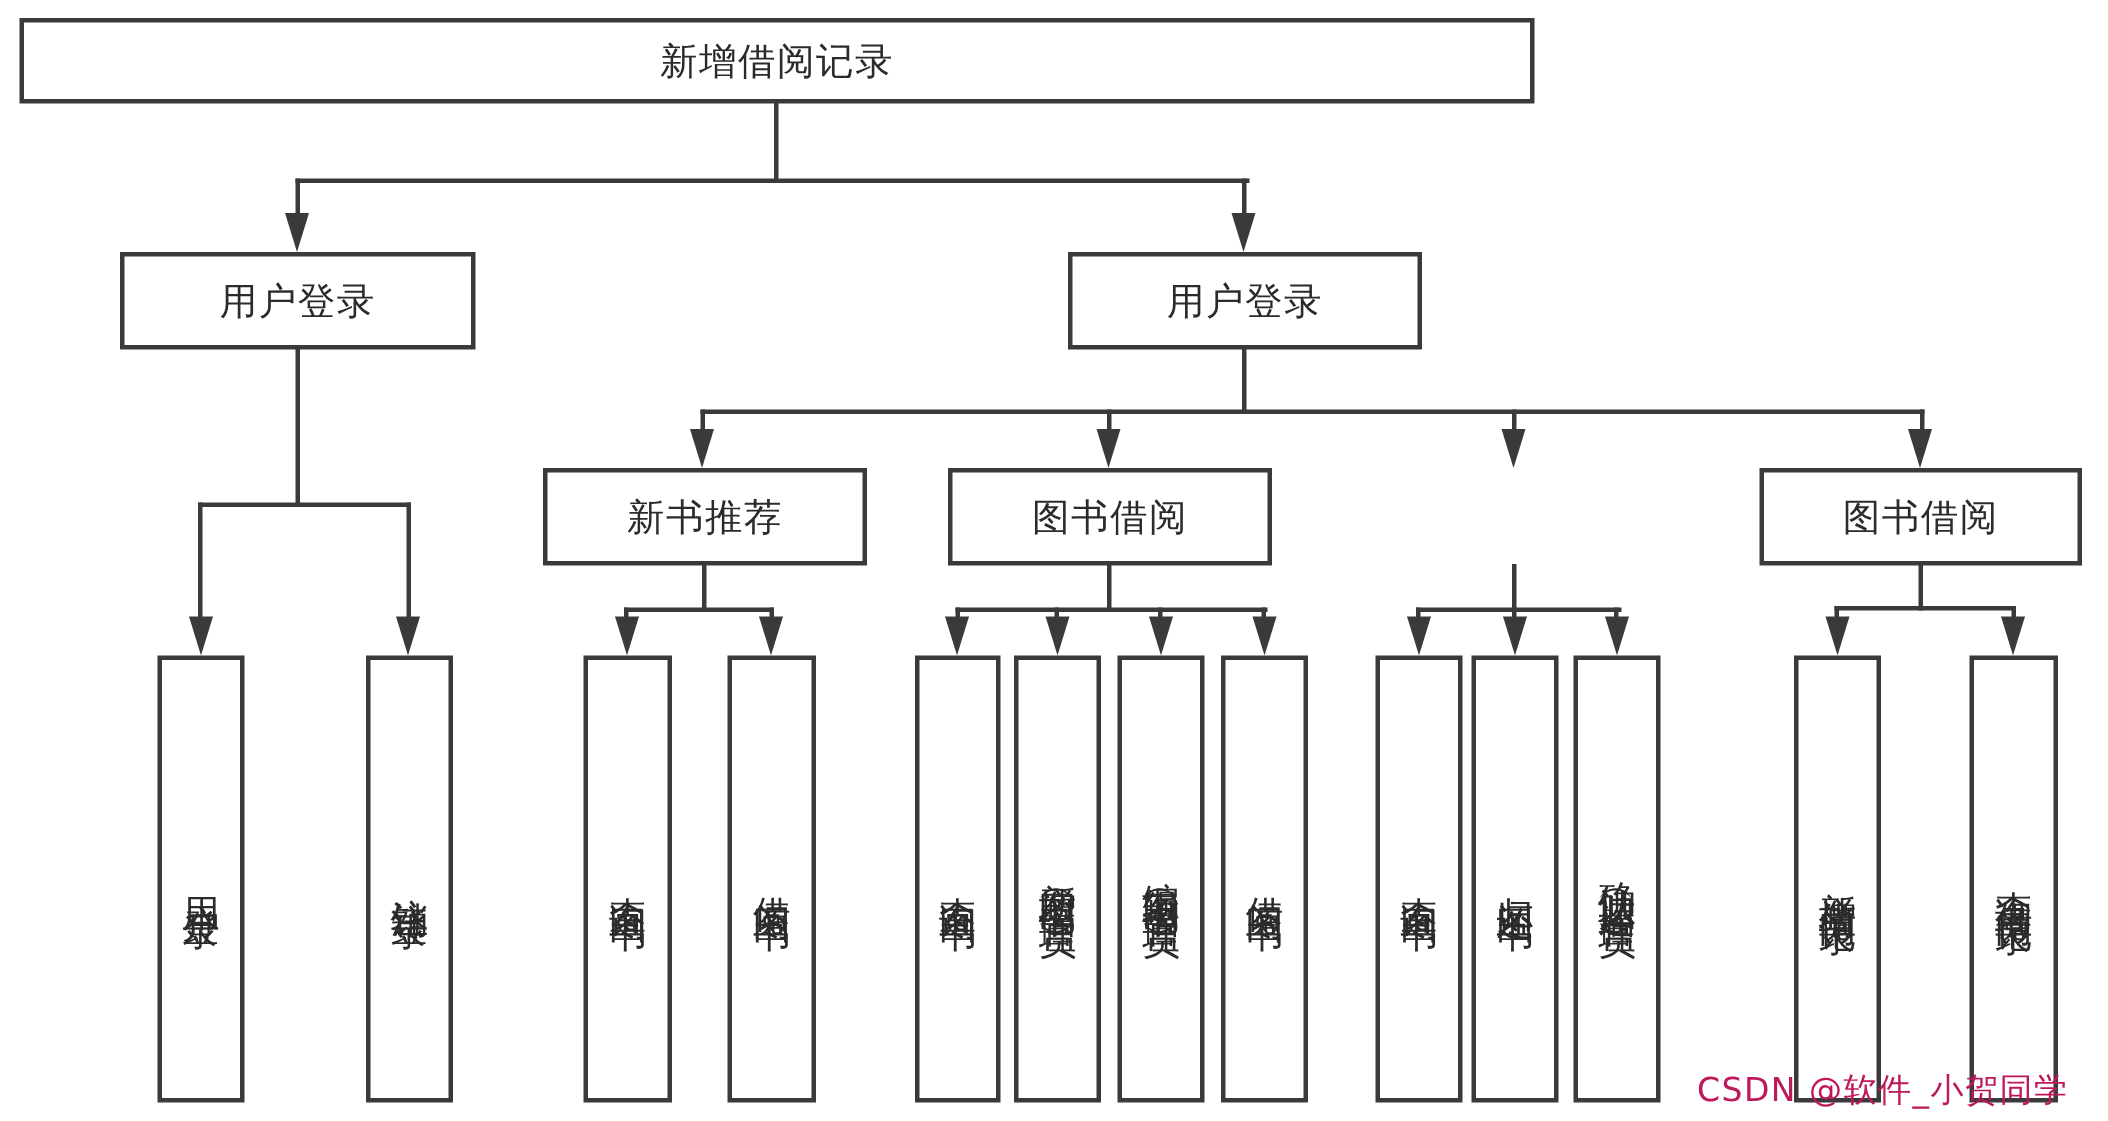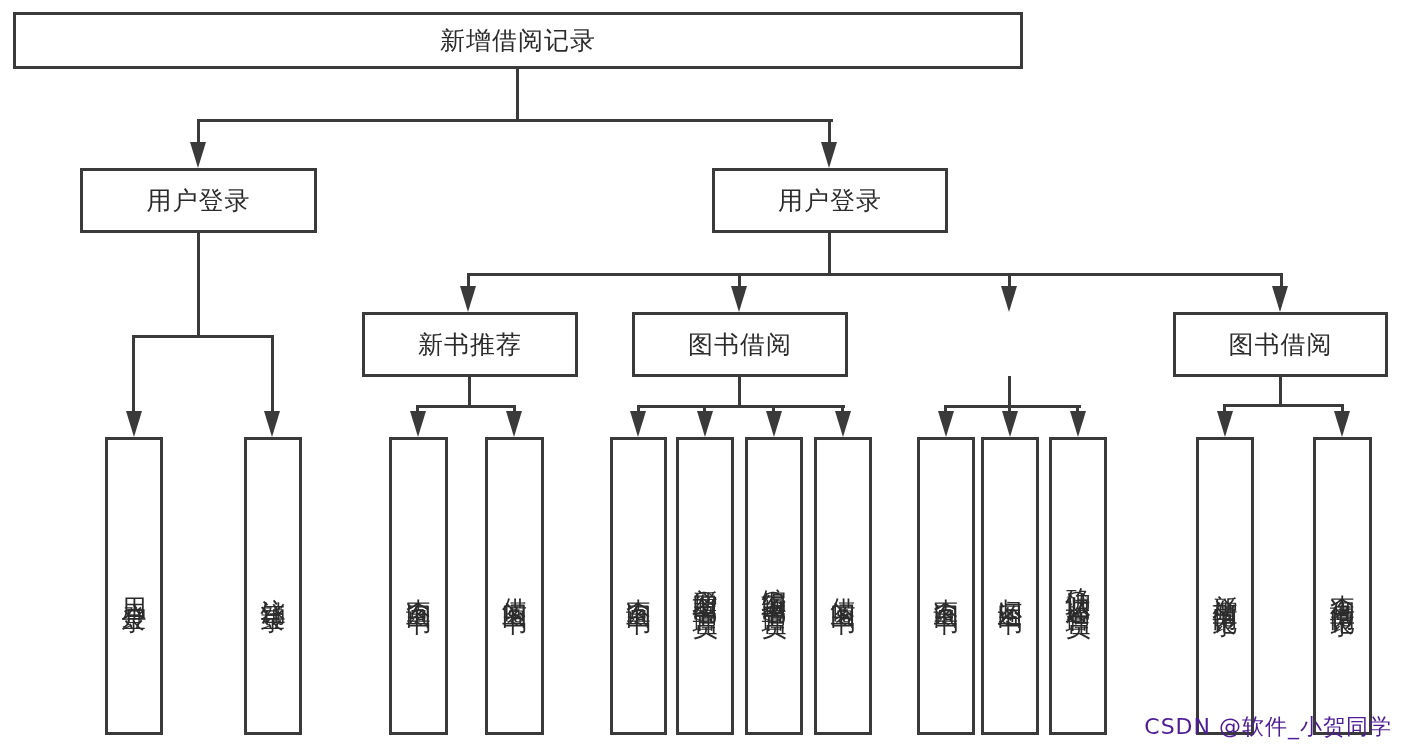--- a/index.html
+++ b/index.html
@@ -47,23 +47,23 @@
     position: absolute;
     width: 0;
     height: 0;
     border-left: 8px solid transparent;
     border-right: 8px solid transparent;
     border-top: 26px solid #3a3a3a;
   }
   .watermark {
     position: absolute;
     top: 712px;
-    right: 13px;
+    right: 26px;
     font-size: 22px;
-    color: #4c1d95;
+    color: #be185d;
     letter-spacing: 1px;
     white-space: nowrap;
   }
 </style>
 </head>
 <body>
 
 <div class="canvas">
 
   <div class="box h" style="left:13px; top:12px; width:1010px; height:57px;">

